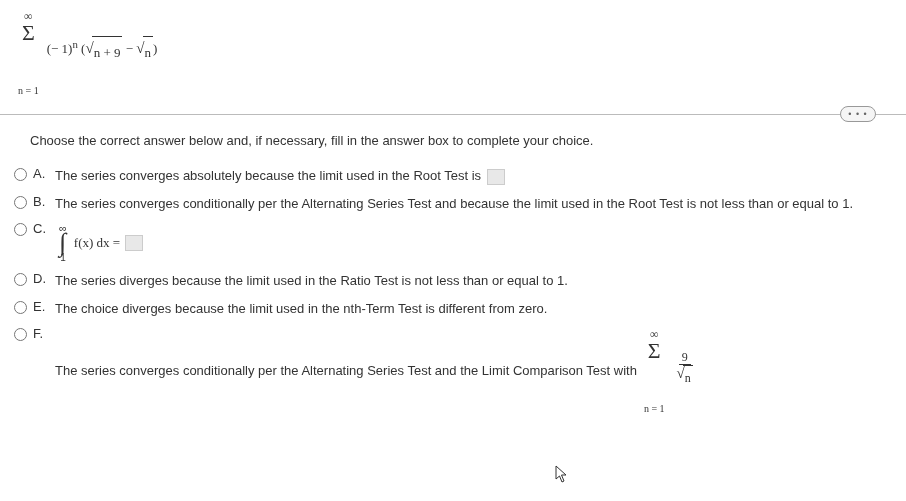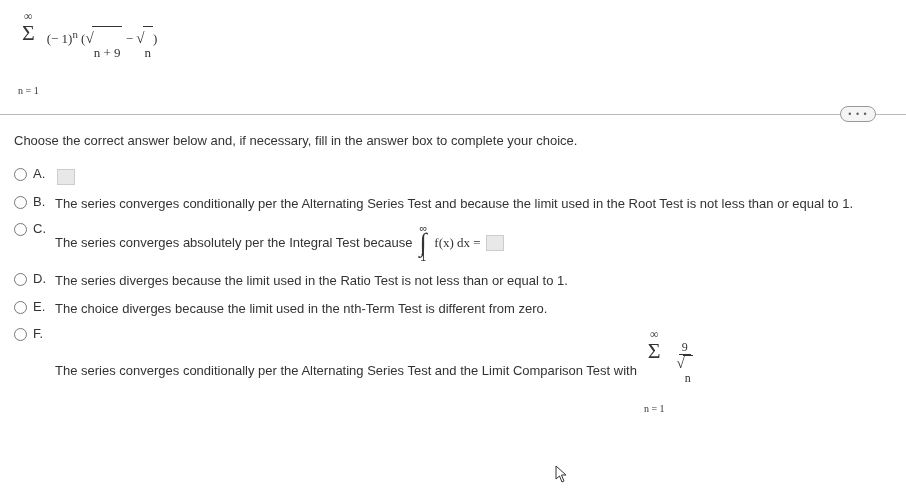--- a/index.html
+++ b/index.html
@@ -53,21 +53,21 @@
     }
     .sqrt {
       display: inline-flex;
       align-items: flex-start;
     }
     .sqrt-sym {
       font-size: 15px;
     }
     .sqrt-body {
       border-top: 1px solid #333;
-      padding: 16px 2px;
+      padding: 6px 2px;
       margin-left: -2px;
     }
     .dots-button {
       position: absolute;
       right: 30px;
       bottom: -8px;
       width: 36px;
       height: 16px;
       border: 1px solid #999;
       border-radius: 9px;
@@ -75,20 +75,21 @@
       display: flex;
       align-items: center;
       justify-content: center;
       font-size: 9px;
       color: #666;
       letter-spacing: 1px;
       cursor: pointer;
     }
     .instructions {
       padding: 18px 24px 10px 14px;
+      margin-left: 16px;
     }
     .choices {
       padding: 0 14px;
     }
     .choice {
       display: flex;
       align-items: flex-start;
       margin: 8px 0;
       gap: 6px;
     }
@@ -192,36 +193,36 @@
 </div>
 
 <div class="instructions">Choose the correct answer below and, if necessary, fill in the answer box to complete your choice.</div>
 
 <div class="choices">
 
   <div class="choice">
     <input type="radio" name="answer" style="">
     <span class="choice-letter">A.</span>
     <div class="choice-body">
+      <span>The series converges absolutely because the limit used in the Root Test is</span>
       <span class="input-box"></span>
     </div>
   </div>
 
   <div class="choice">
     <input type="radio" name="answer" style="">
     <span class="choice-letter">B.</span>
     <div class="choice-body">The series converges conditionally per the Alternating Series Test and because the limit used in the Root Test is not less than or equal to 1.</div>
   </div>
 
   <div class="choice">
     <input type="radio" name="answer" style="">
     <span class="choice-letter">C.</span>
     <div class="choice-body">
       <div class="line2">
-        <span>The series converges absolutely per the Integral Test because</span>
         <span class="integral-block">
           <span class="top">∞</span>
           <span class="intsym">∫</span>
           <span class="bottom">1</span>
         </span>
         <span class="math">f(x) dx =</span>
         <span class="input-box"></span>
       </div>
     </div>
   </div>

